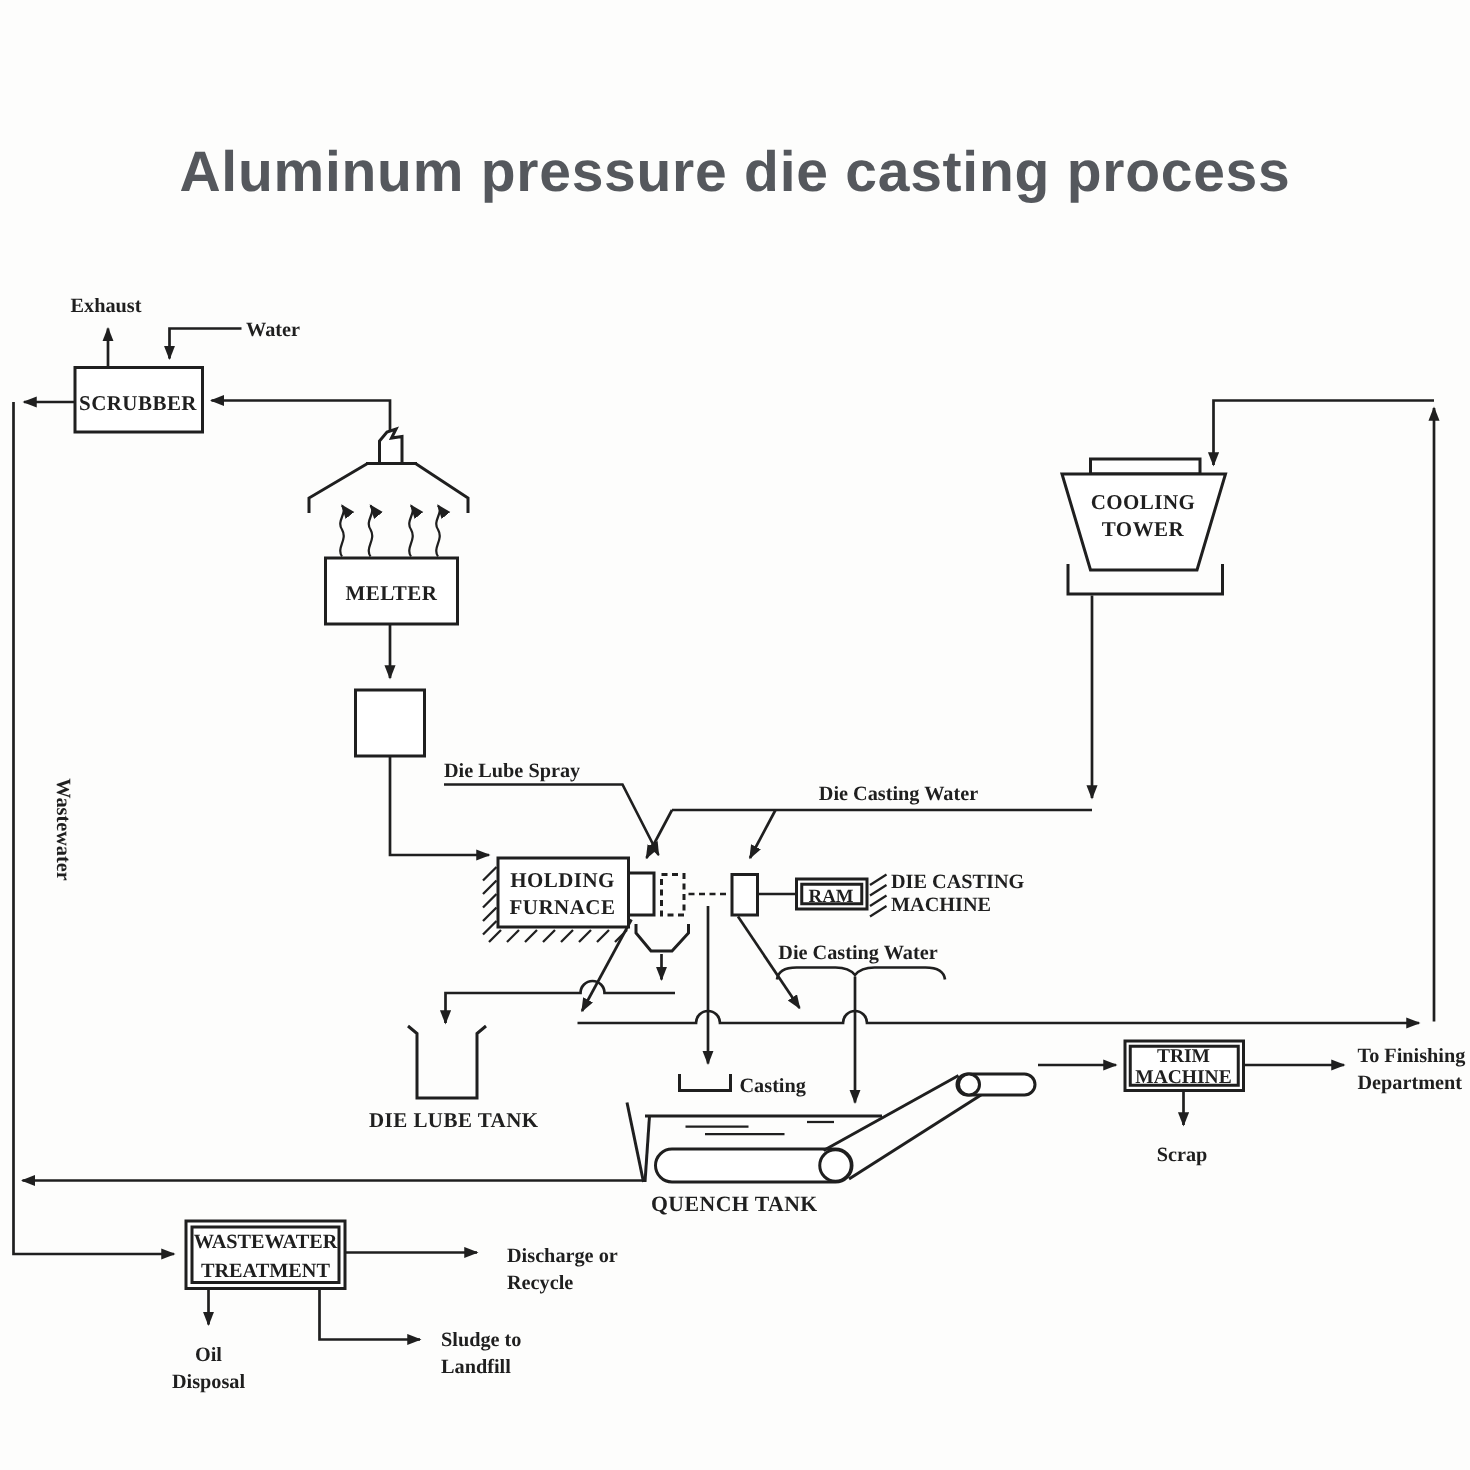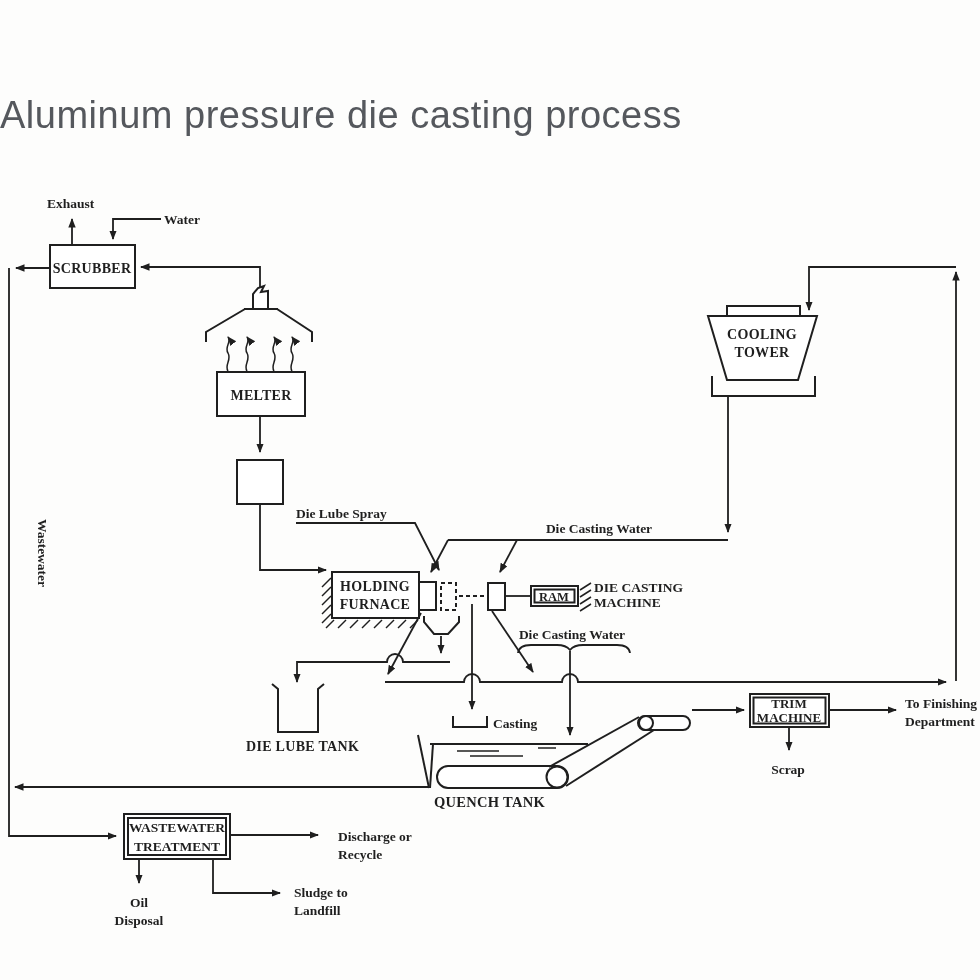--- a/index.html
+++ b/index.html
@@ -10,23 +10,23 @@
   html,body{margin:0;padding:0;}
   body{
     width:980px;height:980px;
     background:var(--bg);
     font-family:"Liberation Serif", serif;
     overflow:hidden;
   }
   .page{position:relative;width:980px;height:980px;}
   h1.title{
     position:absolute;top:94px;left:0;width:100%;
-    margin:0;text-align:left;
+    margin:0;text-align:center;
     font-family:"Liberation Sans", sans-serif;
-    font-weight:400;font-size:38px;letter-spacing:.5px;
+    font-weight:700;font-size:38px;letter-spacing:.5px;
     color:var(--title-color);
   }
   svg{position:absolute;top:0;left:0;}
   .ln{fill:none;stroke:var(--ink);stroke-width:1.8;}
   .thin{stroke-width:1.5;}
   .dash{stroke-dasharray:4 3;}
   .shape{fill:#fff;stroke:var(--ink);stroke-width:2;}
   .open{fill:none;stroke:var(--ink);stroke-width:2;}
   .lbl{font-family:"Liberation Serif", serif;font-weight:700;font-size:13.5px;fill:var(--ink);}
   .boxlbl{font-size:14px;letter-spacing:.3px;}

